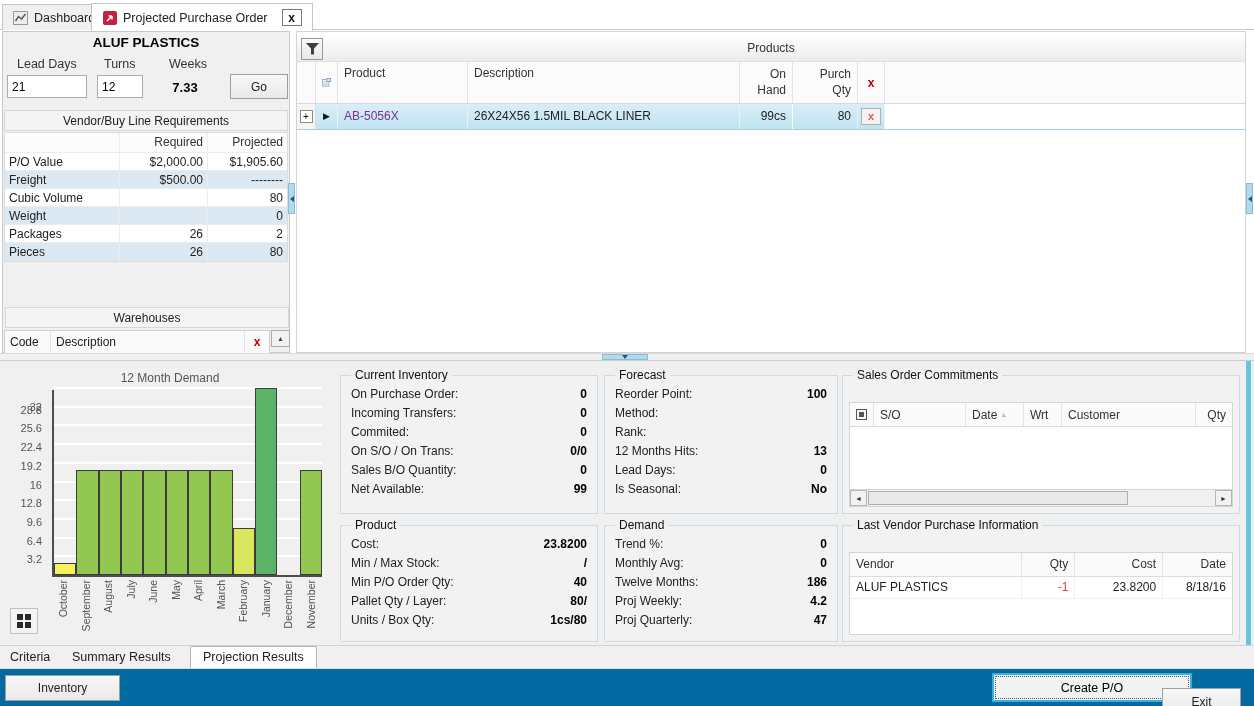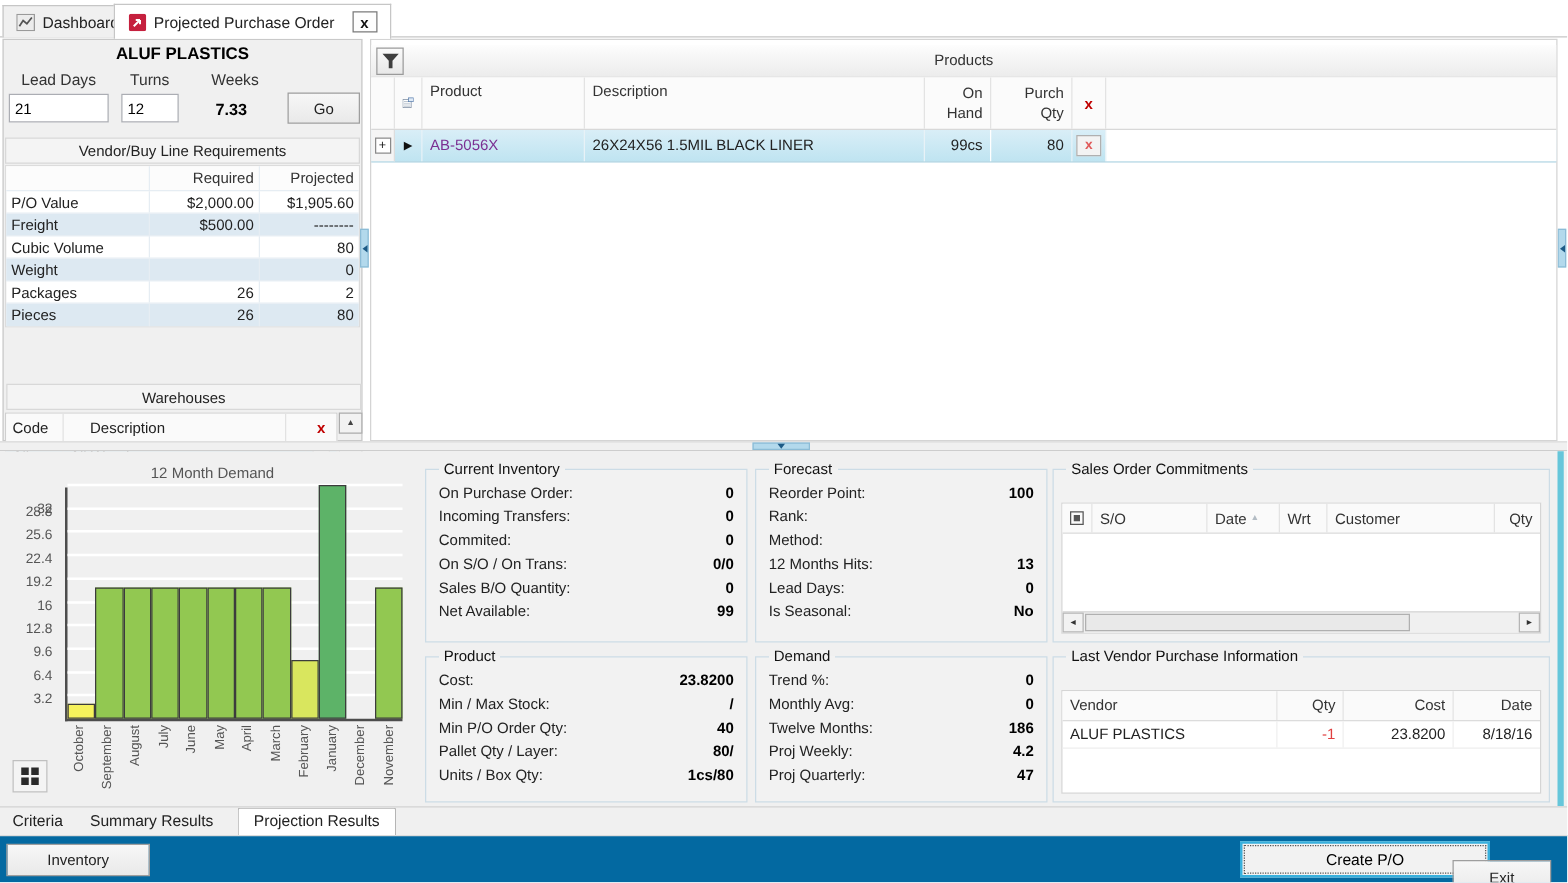--- a/index.html
+++ b/index.html
@@ -31,21 +31,21 @@
   .req-row.head { height:20px; background:#fcfcfc; color:#333; }
   .req-row.blue { background:#dde9f2; }
   .rc { padding:1px 4px; line-height:16px; overflow:hidden; white-space:nowrap; }
   .rc.l { width:115px; border-right:1px solid #e6edf3; }
   .rc.r { width:88px; border-right:1px solid #e6edf3; text-align:right; }
   .rc.p { width:79px; text-align:right; }
 
   .wh-wrap { position:absolute; left:1px; top:275px; width:286px; }
   .wh-grid { position:absolute; left:0; top:23px; width:266px; background:#fff; border:1px solid #cfcfcf; }
   .wh-row { display:flex; height:23px; align-items:stretch; }
-  .wh-row.head { background:#fafafa; border-bottom:1px solid #dcdcdc;gap:16px; }
+  .wh-row.head { background:#fafafa; border-bottom:1px solid #dcdcdc; }
   .wh-row.sel { background:linear-gradient(180deg,#cfe9f4,#a3d5e9); }
   .wc { padding:3px 5px; line-height:16px; }
   .wc.code { width:46px; border-right:1px solid #e2e2e2; }
   .wc.desc { flex:1; border-right:1px solid #e2e2e2; }
   .wc.x { width:24px; display:flex; align-items:center; justify-content:center; }
   .xhead { color:#c00000; font-weight:bold; }
   .xbtn { width:20px; height:17px; border:1px solid #b0b0b0; background:#f3f3f3; color:#e05a5a; font-weight:bold; font-size:11px; display:flex; align-items:center; justify-content:center; }
   .wh-scroll { position:absolute; left:267px; top:23px; width:19px; height:71px; }
   .sbtn { position:absolute; left:0; width:19px; height:17px; border:1px solid #ababab; background:#f2f2f2; color:#444; font-size:7px; display:flex; align-items:center; justify-content:center; }
 
@@ -469,25 +469,25 @@
     </fieldset>
 
     <fieldset class="panel" style="left:604px; top:7px; width:234px; height:146px;">
       <legend>Forecast</legend>
       <div>
           <div class="frow">
             <span class="flabel">Reorder Point:</span>
             <span class="fvalue">100</span>
           </div>
           <div class="frow">
+            <span class="flabel">Method:</span>
+            <span class="fvalue"></span>
+          </div>
+          <div class="frow">
             <span class="flabel">Rank:</span>
-            <span class="fvalue"></span>
-          </div>
-          <div class="frow">
-            <span class="flabel">Method:</span>
             <span class="fvalue"></span>
           </div>
           <div class="frow">
             <span class="flabel">12 Months Hits:</span>
             <span class="fvalue">13</span>
           </div>
           <div class="frow">
             <span class="flabel">Lead Days:</span>
             <span class="fvalue">0</span>
           </div>

